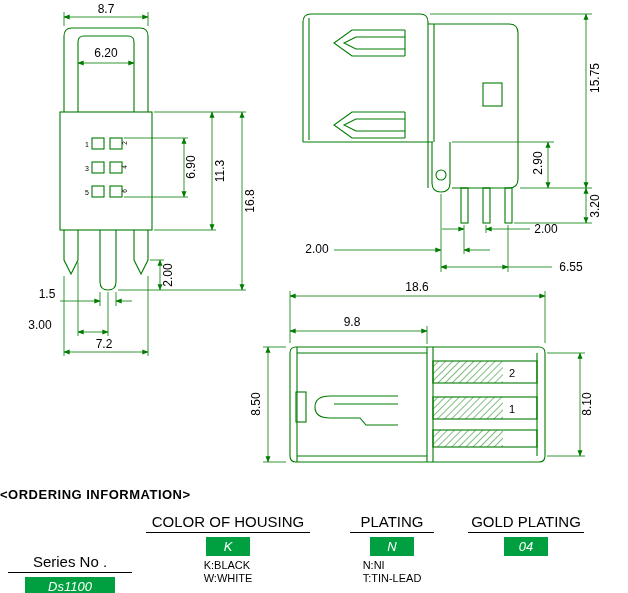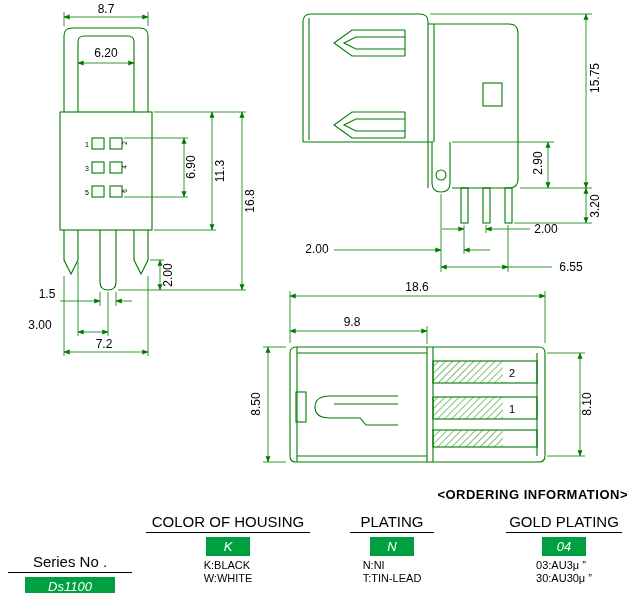--- a/index.html
+++ b/index.html
@@ -3,21 +3,21 @@
 <meta charset="utf-8">
 <style>
   html,body{margin:0;padding:0;}
   body{
     width:628px;height:593px;position:relative;background:#ffffff;
     font-family:"Liberation Sans",sans-serif;overflow:hidden;
   }
   svg{display:block;}
   svg text{font-family:"Liberation Sans",sans-serif;}
   .ordering{position:absolute;left:0;top:482px;width:628px;height:111px;}
-  .otitle{position:absolute;top:5px;left:0;width:100%;text-align:right;
+  .otitle{position:absolute;top:5px;left:0;width:100%;text-align:left;
           font-weight:bold;font-size:13px;color:#000;letter-spacing:.5px;}
   .ocol{position:absolute;top:31px;text-align:center;}
   .olabel{font-size:15px;color:#000;border-bottom:1.5px solid #000;
           padding-bottom:2px;white-space:nowrap;}
   .ocode{display:inline-block;margin-top:4px;background:#00A040;color:#fff;
          font-size:13px;padding:2px 0;width:44px;line-height:15px;font-style:italic;}
   .ocode.wide{width:90px;}
   .oopts{display:inline-block;text-align:left;font-size:11px;color:#000;
          line-height:13px;margin-top:3px;white-space:nowrap;}
 </style>
@@ -206,21 +206,17 @@
 
   <div class="ocol" style="left:350px;width:84px;">
     <div class="olabel">PLATING</div>
     <div class="ocode">N</div>
     <div><span class="oopts">
       <div>N:NI</div>
       <div>T:TIN-LEAD</div>
     </span></div>
   </div>
 
-  <div class="ocol" style="left:506px;width:116px;">
+  <div class="ocol" style="left:468px;width:116px;">
     <div class="olabel">GOLD PLATING</div>
     <div class="ocode">04</div>
-    <div><span class="oopts">
-      <div>03:AU3μ ”</div>
-      <div>30:AU30μ ”</div>
-    </span></div>
   </div>
 </div>
 
 </body></html>

